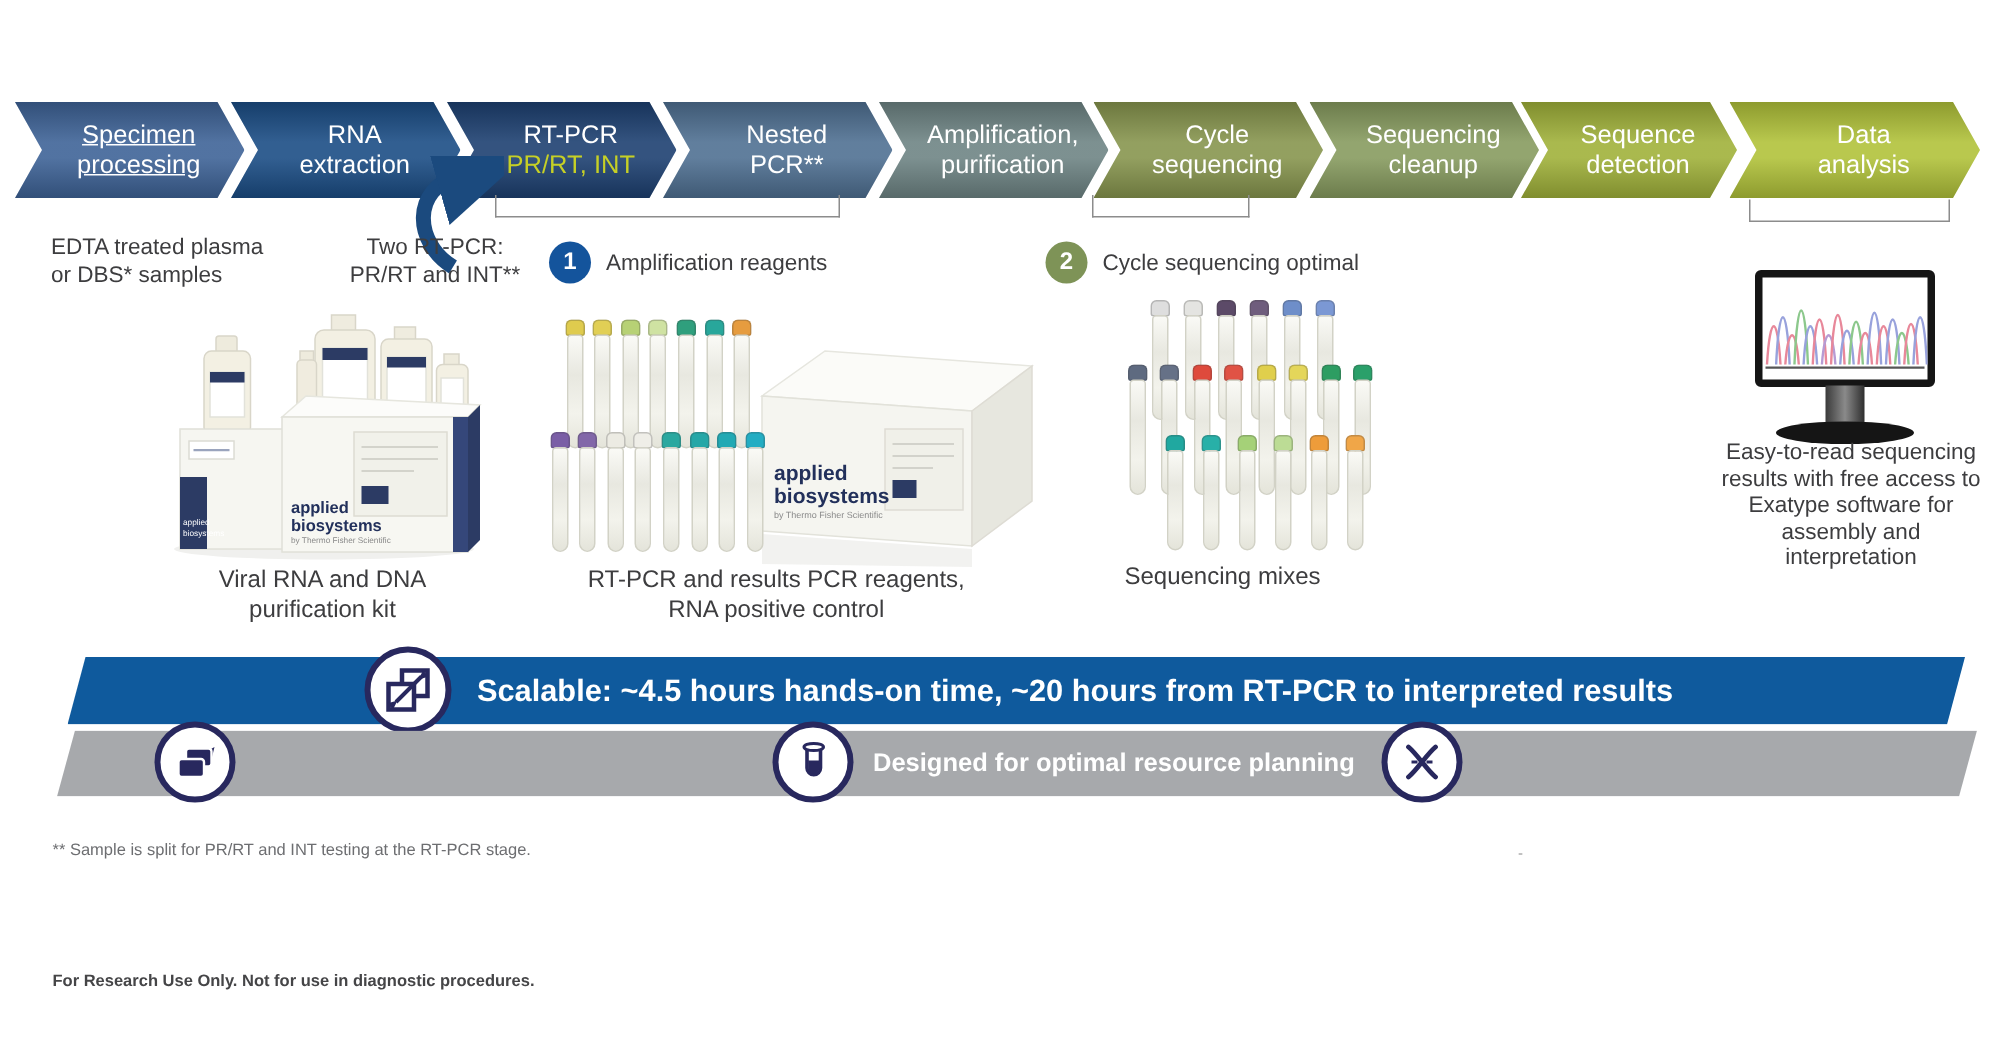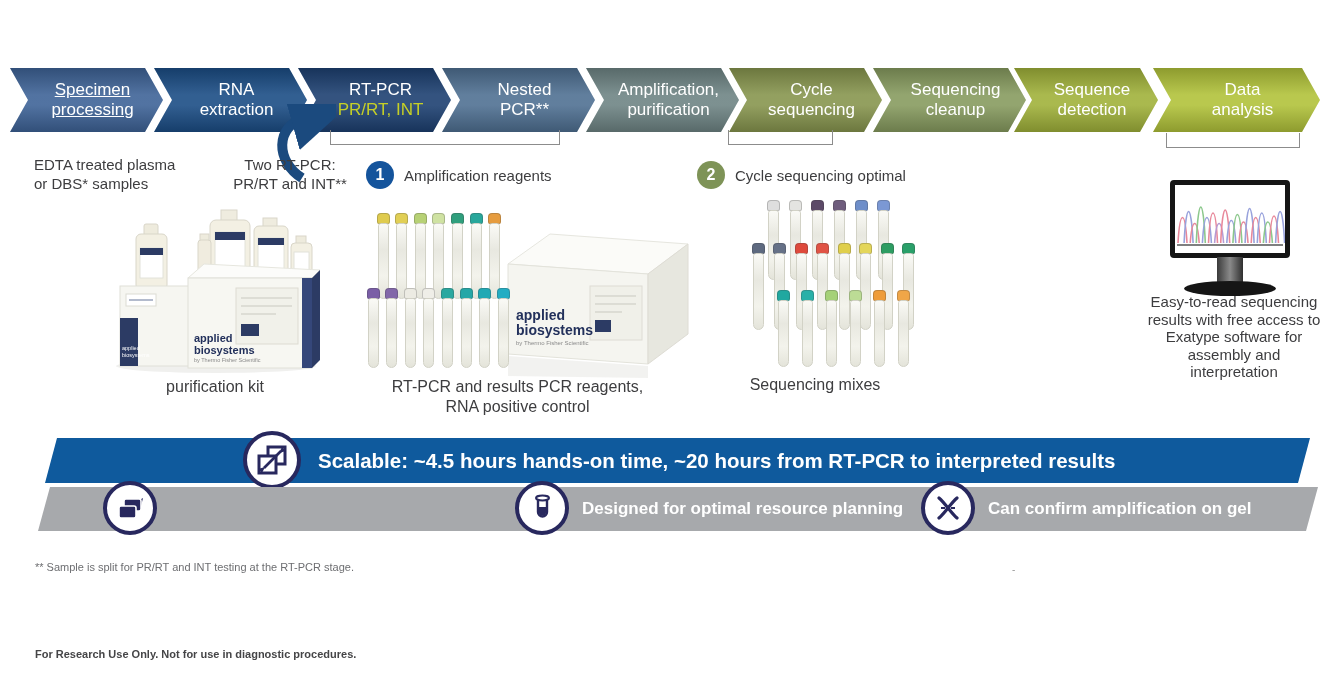--- a/index.html
+++ b/index.html
@@ -312,20 +312,21 @@
         <div class="cap" style="background: rgb(238, 156, 58);"></div>
         <div class="tb"></div>
       </div>
       <div class="tube" style="left: 896px; top: 290px; width: 14px; height: 77px;">
         <div class="cap" style="background: rgb(240, 166, 72);"></div>
         <div class="tb"></div>
       </div>
     </div>
 
   <div class="plabel" style="left:110px;top:377px;width:210px">
+    <span style="display:block">Viral RNA and DNA</span>
     <span style="display:block">purification kit</span>
   </div>
   <div class="plabel" style="left:355px;top:377px;width:325px">
     <span style="display:block">RT-PCR and results PCR reagents,</span>
     <span style="display:block">RNA positive control</span>
   </div>
   <div class="plabel" style="left:740px;top:375px;width:150px">Sequencing mixes</div>
 
   <div class="monitor-frame">
     <svg width="110" height="64" viewBox="0 0 110 64">
@@ -390,21 +391,20 @@
       <g fill="none" stroke="#28285e" stroke-width="3.2" stroke-linecap="round">
         <path d="M7 26 C13 21, 19 11, 25 6"></path>
         <path d="M25 26 C19 21, 13 11, 7 6"></path>
       </g>
       <g stroke="#28285e" stroke-width="2">
         <line x1="9" y1="16" x2="13" y2="16"></line>
         <line x1="19" y1="16" x2="23" y2="16"></line>
       </g>
     </svg>
   </div>
-  <div class="btext" style="left:988px;top:487px;height:44px;line-height:44px;font-size:17px">Can confirm amplification on gel</div>
 
   <div class="fnote" style="left:35px;top:560px">
     <div>** Sample is split for PR/RT and INT testing at the RT-PCR stage.</div>
   </div>
   <div class="fnote" style="left:1012px;top:563px;color:#9a9a9a;font-size:10px">-</div>
 
   <div class="disclaimer" style="left:35px;top:648px">For Research Use Only. Not for use in diagnostic procedures.</div>
 
 </div>
 

